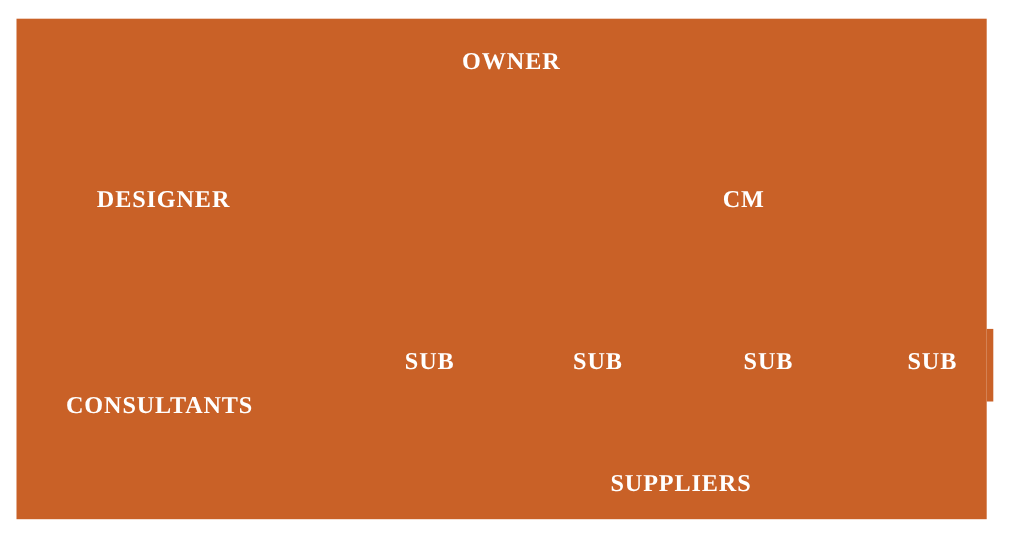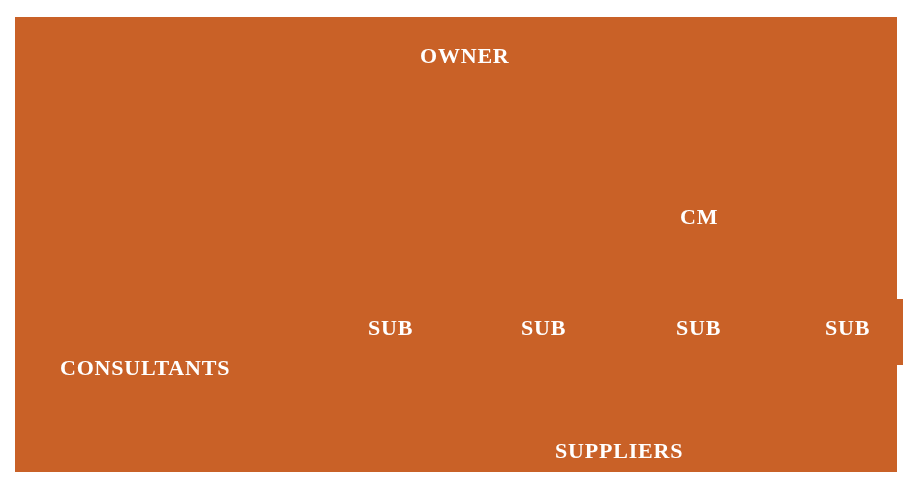--- a/index.html
+++ b/index.html
@@ -38,34 +38,35 @@
     font-size: 22px;
     font-weight: 600;
     letter-spacing: 0.8px;
     line-height: 22px;
     white-space: nowrap;
     -webkit-font-smoothing: antialiased;
   }
   
   .lbl-owner        { left: 405px; top: 28px; }
   .lbl-designer     { left: 73px;  top: 153px; }
-  .lbl-cm           { left: 665px; top: 153px; margin-top: 36px; }
+  .lbl-cm           { left: 642px; top: 153px; }
   .lbl-sub-1        { left: 353px; top: 300px; }
   .lbl-sub-2        { left: 506px; top: 300px; }
   .lbl-sub-3        { left: 661px; top: 300px; }
   .lbl-sub-4        { left: 810px; top: 300px; }
   .lbl-consultants  { left: 45px;  top: 340px; }
-  .lbl-suppliers    { left: 540px; top: 411px; margin-top: 12px; }
+  .lbl-suppliers    { left: 540px; top: 411px; }
 </style>
 </head>
 <body>
 
 <div class="page">
   <div class="canvas">
     <div class="node-label lbl-owner">OWNER</div>
+    <div class="node-label lbl-designer">DESIGNER</div>
     <div class="node-label lbl-cm">CM</div>
     <div class="node-label lbl-sub-1">SUB</div>
     <div class="node-label lbl-sub-2">SUB</div>
     <div class="node-label lbl-sub-3">SUB</div>
     <div class="node-label lbl-sub-4">SUB</div>
     <div class="node-label lbl-consultants">CONSULTANTS</div>
     <div class="node-label lbl-suppliers">SUPPLIERS</div>
   </div>
   <div class="edge-tab"></div>
 </div>

